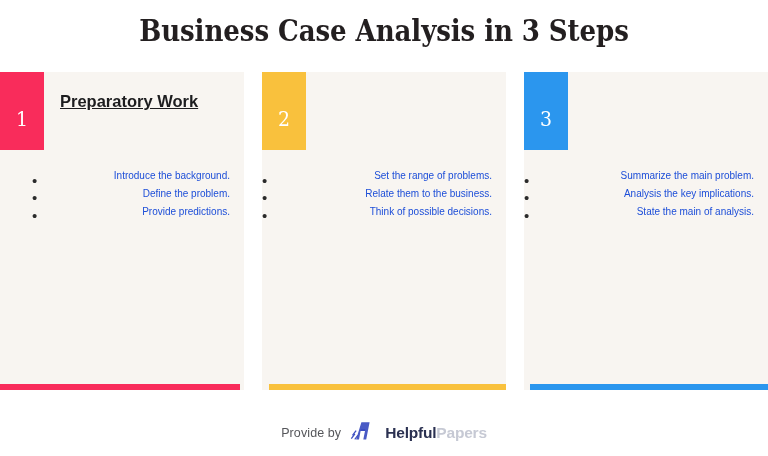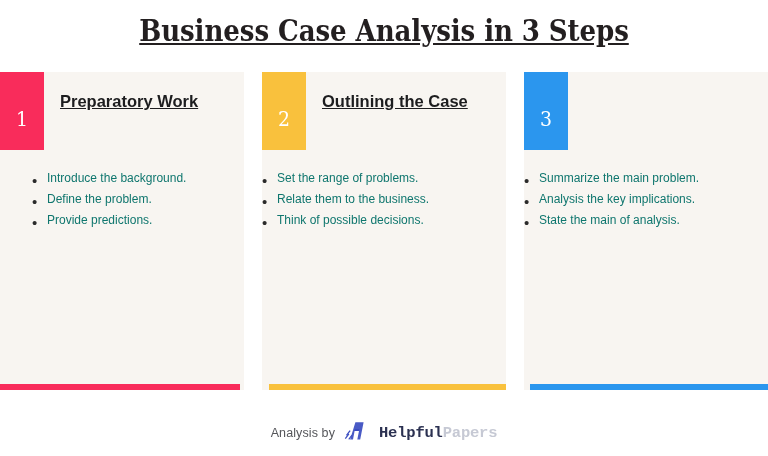--- a/index.html
+++ b/index.html
@@ -19,21 +19,20 @@
   
   .page-title {
     text-align: center;
     font-family: "DejaVu Serif Condensed", "DejaVu Serif", serif;
     font-weight: bold;
     font-size: 29px;
     letter-spacing: -0.1px;
     color: #231f20;
     padding-top: 14px;
     line-height: 1.2;
-    text-decoration: underline;
   }
 
   
   .cards {
     position: absolute;
     top: 72px;
     left: 0;
     width: 768px;
     height: 318px;
     display: flex;
@@ -81,25 +80,26 @@
   }
 
   .bullets {
     list-style: none;
     margin-top: 16px;
     padding-right: 14px;
   }
 
   .bullet {
     position: relative;
-    font-size: 12px;
-    color: #0f766e;
+    font-size: 10px;
+    color: #1d4ed8;
     line-height: 1.68;
     padding-left: 15px;
     margin-bottom: 1px;
+    text-align: right;
   }
 
   .bullet::before {
     content: "\2022";
     position: absolute;
     left: 0;
     top: -0.5px;
     font-size: 15px;
     color: #2b2b2b;
   }
@@ -133,21 +133,21 @@
 
   .created-by {
     font-size: 12.5px;
     color: #55565a;
     letter-spacing: 0.1px;
   }
 
   .logo-mark { display: block; }
 
   .logo-word {
-    font-family: Liberation Mono, monospace;
+    font-family: Liberation Sans, sans-serif;
     font-size: 15.5px;
     font-weight: bold;
     letter-spacing: -0.2px;
   }
   .logo-word .part-a { color: #2b3151; }
   .logo-word .part-b { color: #c6c9d4; }
 </style>
 </head>
 <body>
 
@@ -164,21 +164,20 @@
       <li class="bullet">Introduce the background.</li>
       <li class="bullet">Define the problem.</li>
       <li class="bullet">Provide predictions.</li>
     </ul>
     <div class="accent-bar" style="background:#f92c5b"></div>
   </div>
 
   <div class="card card-2">
     <div class="card-head">
       <div class="badge" style="background:#f9c13d">2</div>
-      <div class="card-title">Outlining the Case</div>
     </div>
     <ul class="bullets">
       <li class="bullet">Set the range of problems.</li>
       <li class="bullet">Relate them to the business.</li>
       <li class="bullet">Think of possible decisions.</li>
     </ul>
     <div class="accent-bar" style="background:#f9c13d"></div>
   </div>
 
   <div class="card card-3">
@@ -189,21 +188,21 @@
       <li class="bullet">Summarize the main problem.</li>
       <li class="bullet">Analysis the key implications.</li>
       <li class="bullet">State the main of analysis.</li>
     </ul>
     <div class="accent-bar" style="background:#2b96ee"></div>
   </div>
 
 </div>
 
 <div class="footer">
-  <span class="created-by">Analysis by</span>
+  <span class="created-by">Provide by</span>
   <span class="logo-mark">
     <svg width="26" height="22" viewBox="0 0 26 22" xmlns="http://www.w3.org/2000/svg">
       <g fill="#3a4cc0">
         <path d="M11.4 2.2 L19.6 2.2 L16.2 19.4 L13.3 19.4 L15.0 10.9 L10.6 10.9 L9.0 19.4 L6.1 19.4 Z" opacity="0.92"></path>
         <path d="M10.9 9.0 L15.4 9.0 L15.0 11.0 L10.5 11.0 Z"></path>
         <path d="M2.0 15.0 L5.6 10.2 L6.6 10.9 L3.0 15.7 Z"></path>
         <path d="M0.8 18.3 L4.4 13.5 L5.4 14.2 L1.8 19.0 Z"></path>
         <path d="M4.3 19.0 L7.3 14.9 L8.2 15.6 L5.2 19.7 Z"></path>
       </g>
     </svg>

